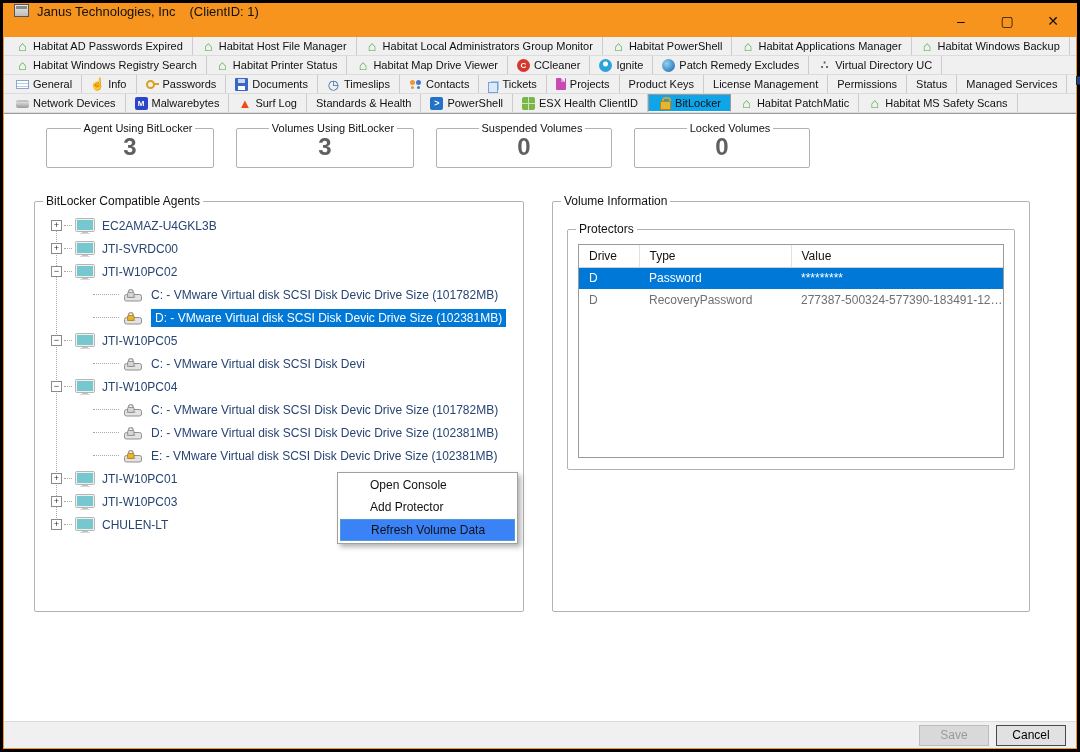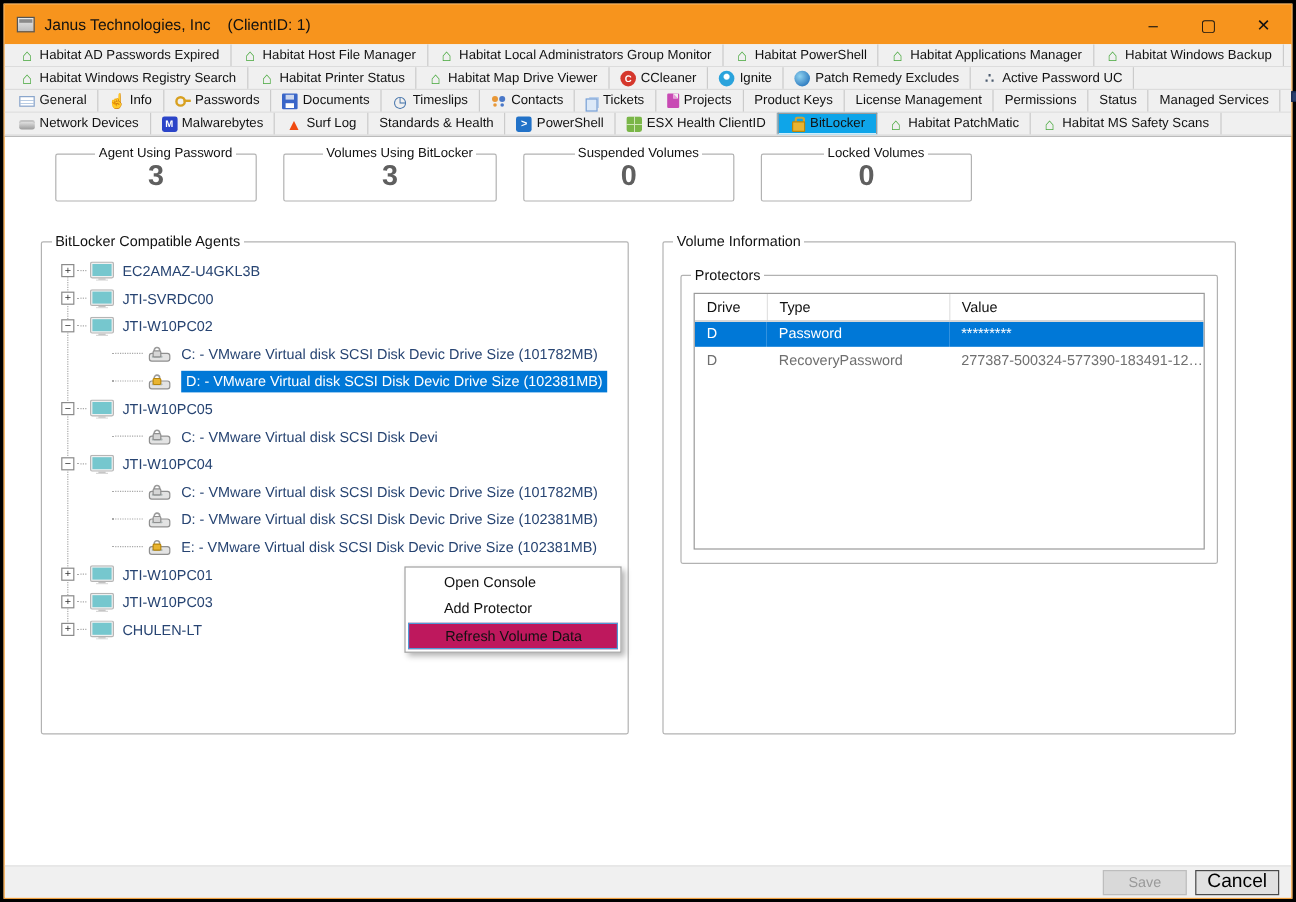--- a/index.html
+++ b/index.html
@@ -1,21 +1,21 @@
 <!DOCTYPE html>
 <html><head>
 <meta charset="utf-8">
 <style>
   *{box-sizing:border-box;margin:0;padding:0}
   html,body{width:1080px;height:752px;overflow:hidden}
   body{background:#000;font-family:"Liberation Sans",sans-serif}
   .frame{position:absolute;inset:0;padding:3px;background:#000}
   .window{position:relative;height:746px;border:1px solid #f7941d;background:#fff;display:flex;flex-direction:column}
   
-  .titlebar{height:33px;background:#f7941d;display:flex;align-items:center;padding:0 0 0 10px;flex:none}
+  .titlebar{height:33px;background:#f7941d;display:flex;align-items:flex-start;padding:0 0 0 10px;flex:none}
   .appicon{width:15px;height:13px;border:1px solid #555;background:linear-gradient(#e8e8e8,#bdbdbd);position:relative;margin-right:8px}
   .appicon::before{content:'';position:absolute;left:1px;top:1px;right:1px;height:3px;background:#8a8a8a}
   .titletext{font-size:13px;color:#111}
   .clientid{font-size:13px;color:#111;margin-left:14px}
   .winctl{margin-left:auto;display:flex;height:100%}
   .winbtn{width:46px;display:flex;align-items:center;justify-content:center;font-size:14px;color:#111}
   
   .tabstrip{background:#f0f0f0;border-bottom:1px solid #9a9a9a;flex:none}
   .tabrow{display:flex;height:19px;align-items:stretch;border-bottom:1px solid #dcdcdc;padding-left:3px;background:#f0f0f0}
   .tab{display:flex;align-items:center;padding:0 9px;border-right:1px solid #cbcbcb;font-size:11px;color:#111;white-space:nowrap}
@@ -83,25 +83,25 @@
   .lv table{width:100%;border-collapse:collapse;table-layout:fixed}
   .lv col.c1{width:60px}.lv col.c2{width:152px}
   .lv th{font-weight:normal;text-align:left;height:22px;padding-left:10px;border-bottom:1px solid #d0d0d0;border-right:1px solid #e2e2e2;color:#111;white-space:nowrap;overflow:hidden}
   .lv th:last-child{border-right:none}
   .lv td{height:22px;padding-left:10px;white-space:nowrap;overflow:hidden;text-overflow:ellipsis}
   .lv tr.selected td{background:#0078d7;color:#fff}
   .lv tr.dim td{color:#6f6f6f}
   
   .ctxmenu{position:absolute;left:333px;top:358px;width:181px;background:#fff;border:1px solid #a0a0a0;padding:2px;box-shadow:3px 3px 5px rgba(0,0,0,.30);z-index:10}
   .mi{height:22px;line-height:21px;padding-left:30px;font-size:12px;color:#111}
-  .mi.hl{background:#be185d;border:1px solid #4e9bd8}
+  .mi.hl{background:#3b82f6;border:1px solid #4e9bd8}
   
   .footer{height:27px;background:#f0f0f0;border-top:1px solid #dcdcdc;display:flex;justify-content:flex-end;align-items:center;gap:7px;padding-right:10px;flex:none}
   .savebtn{width:70px;height:21px;background:#d9d9d9;color:#9a9a9a;border:1px solid #bdbdbd;font-size:12px;font-family:Liberation Sans, sans-serif}
-  .cancelbtn{width:70px;height:21px;background:#e1e1e1;color:#000;border:1px solid #4a4a4a;font-size:16px;font-family:"Liberation Sans",sans-serif}
+  .cancelbtn{width:70px;height:21px;background:#e1e1e1;color:#000;border:1px solid #4a4a4a;font-size:12px;font-family:"Liberation Sans",sans-serif}
 </style>
 </head>
 <body>
 
 <div class="frame">
   <div class="window">
 
     <div class="titlebar">
       <span class="appicon"></span>
       <span class="titletext">Janus Technologies, Inc</span>
@@ -160,21 +160,21 @@
           <div class="tab">
             <span class="ticon i-ignite"></span>
             <span>Ignite</span>
           </div>
           <div class="tab">
             <span class="ticon i-globe"></span>
             <span>Patch Remedy Excludes</span>
           </div>
           <div class="tab">
             <span class="ticon i-ad">∴</span>
-            <span>Active Password UC</span>
+            <span>Virtual Directory UC</span>
           </div>
         </div>
         <div class="tabrow">
           <div class="tab">
             <span class="ticon i-card"></span>
             <span>General</span>
           </div>
           <div class="tab">
             <span class="ticon i-info">☝</span>
             <span>Info</span>
@@ -258,21 +258,21 @@
             <span class="ticon i-home">⌂</span>
             <span>Habitat MS Safety Scans</span>
           </div>
         </div>
       </div>
 
 
     <div class="content">
       <div class="statsrow" id="statsrow">
           <fieldset class="stat">
-            <legend>Agent Using Password</legend>
+            <legend>Agent Using BitLocker</legend>
             <div class="statval">3</div>
           </fieldset>
           <fieldset class="stat">
             <legend>Volumes Using BitLocker</legend>
             <div class="statval">3</div>
           </fieldset>
           <fieldset class="stat">
             <legend>Suspended Volumes</legend>
             <div class="statval">0</div>
           </fieldset>

